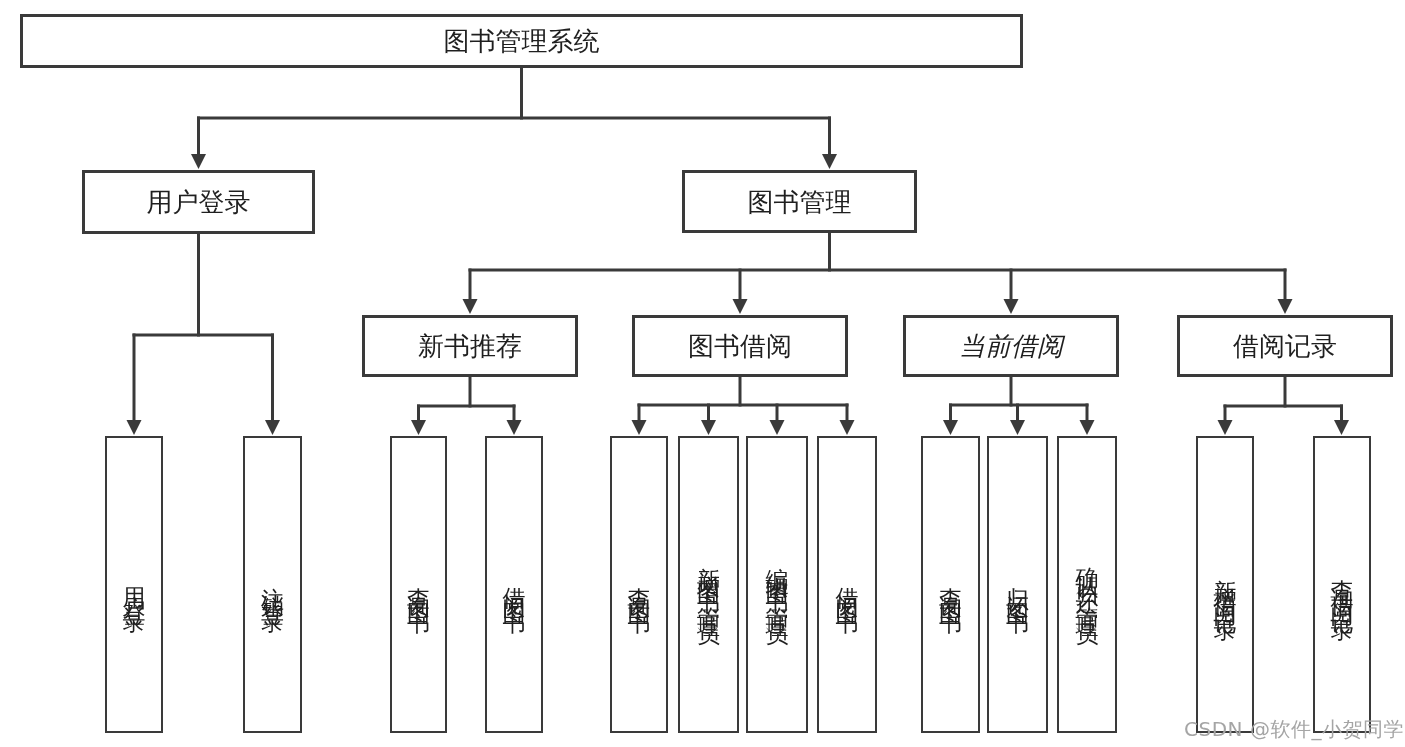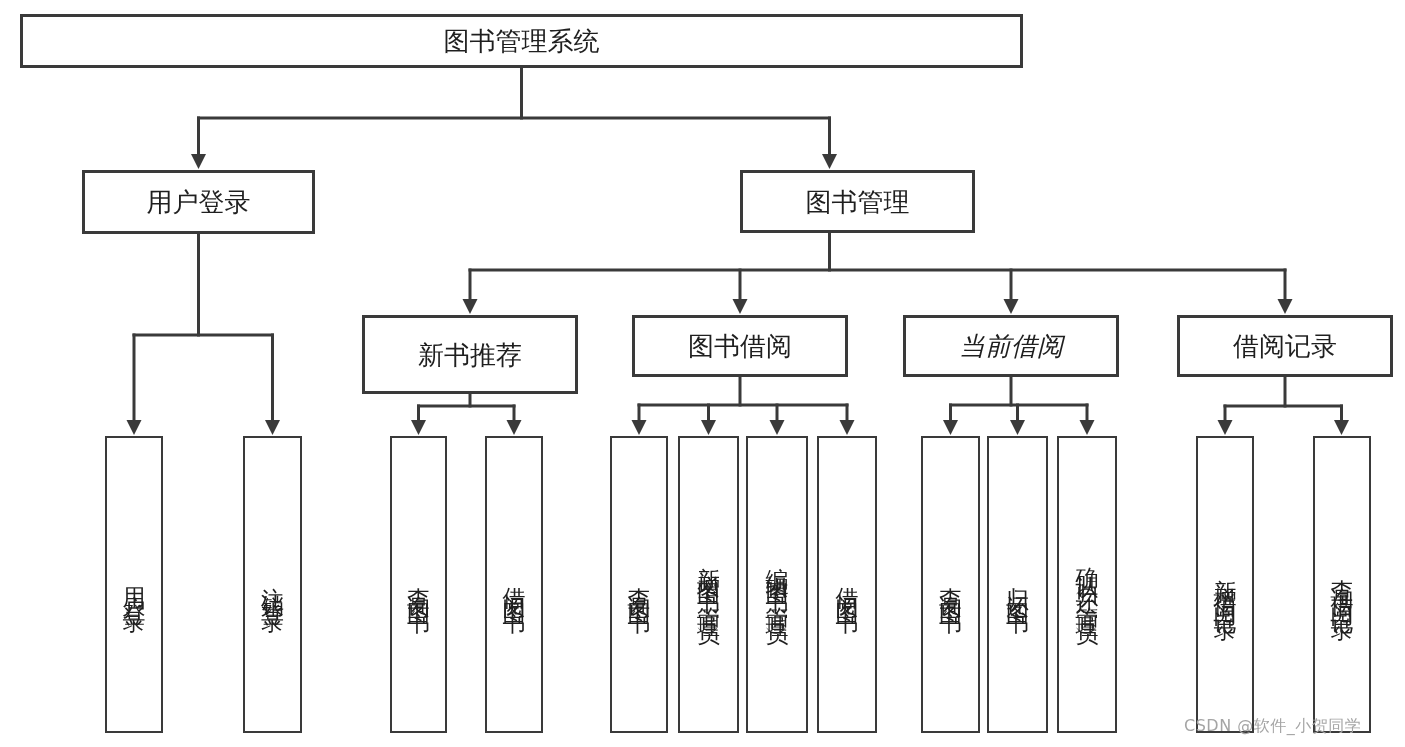--- a/index.html
+++ b/index.html
@@ -38,21 +38,21 @@
     writing-mode:vertical-lr;
     text-orientation:mixed;
     font-size:23px;
     letter-spacing:8px;
     line-height:1;
     color:#1f1f1f;
   }
   .watermark{
     position:absolute;
     left:1184px;top:716px;
-    font-size:16px;
+    font-size:20px;
     letter-spacing:0.5px;
     color:#a5a5a5;
     z-index:5;
     white-space:nowrap;
   }
 </style>
 </head>
 <body>
 
 <div class="canvas">
@@ -133,25 +133,25 @@
     </g>
   </svg>
 
   <div class="box" style="left:20px;top:14px;width:1003px;height:54px;">
     <span>图书管理系统</span>
   </div>
 
   <div class="box" style="left:82px;top:170px;width:233px;height:64px;">
     <span>用户登录</span>
   </div>
-  <div class="box" style="left:740px;top:170px;width:235px;height:63px;">
+  <div class="box" style="left:682px;top:170px;width:235px;height:63px;">
     <span>图书管理</span>
   </div>
 
-  <div class="box" style="left:362px;top:315px;width:216px;height:79px;">
+  <div class="box" style="left:362px;top:315px;width:216px;height:62px;">
     <span>新书推荐</span>
   </div>
   <div class="box" style="left:632px;top:315px;width:216px;height:62px;text-align:center;">
     <span>图书借阅</span>
   </div>
   <div class="box" style="left:903px;top:315px;width:216px;height:62px;font-style:italic;">
     <span>当前借阅</span>
   </div>
   <div class="box" style="left:1177px;top:315px;width:216px;height:62px;">
     <span>借阅记录</span>

